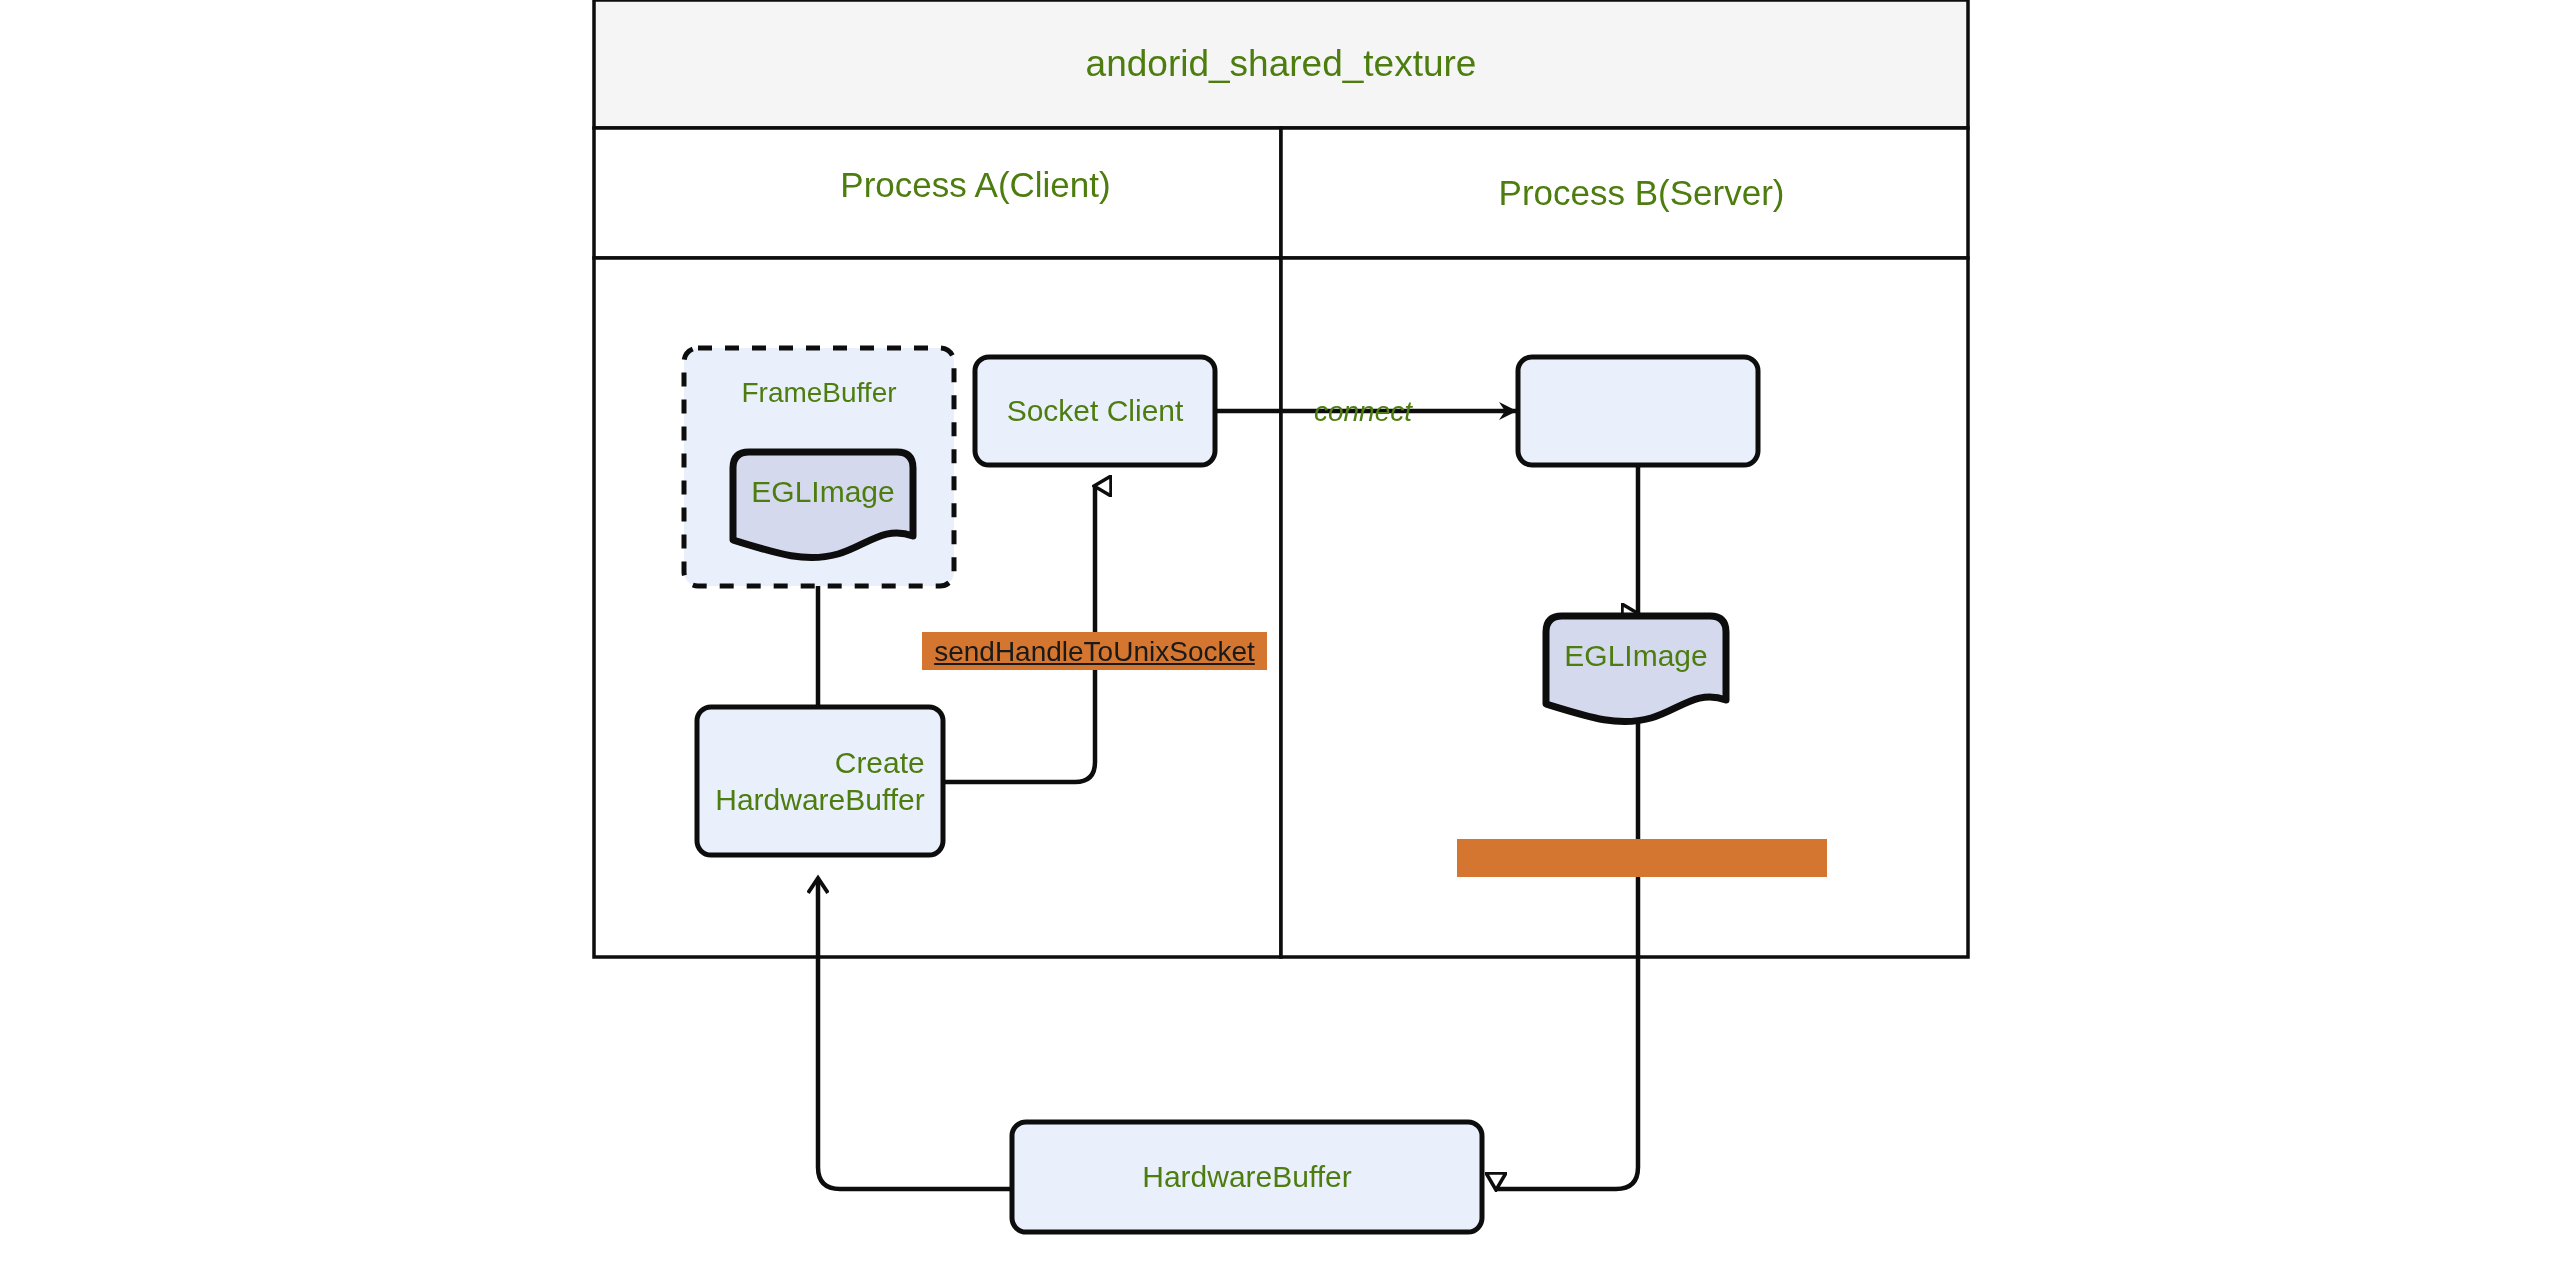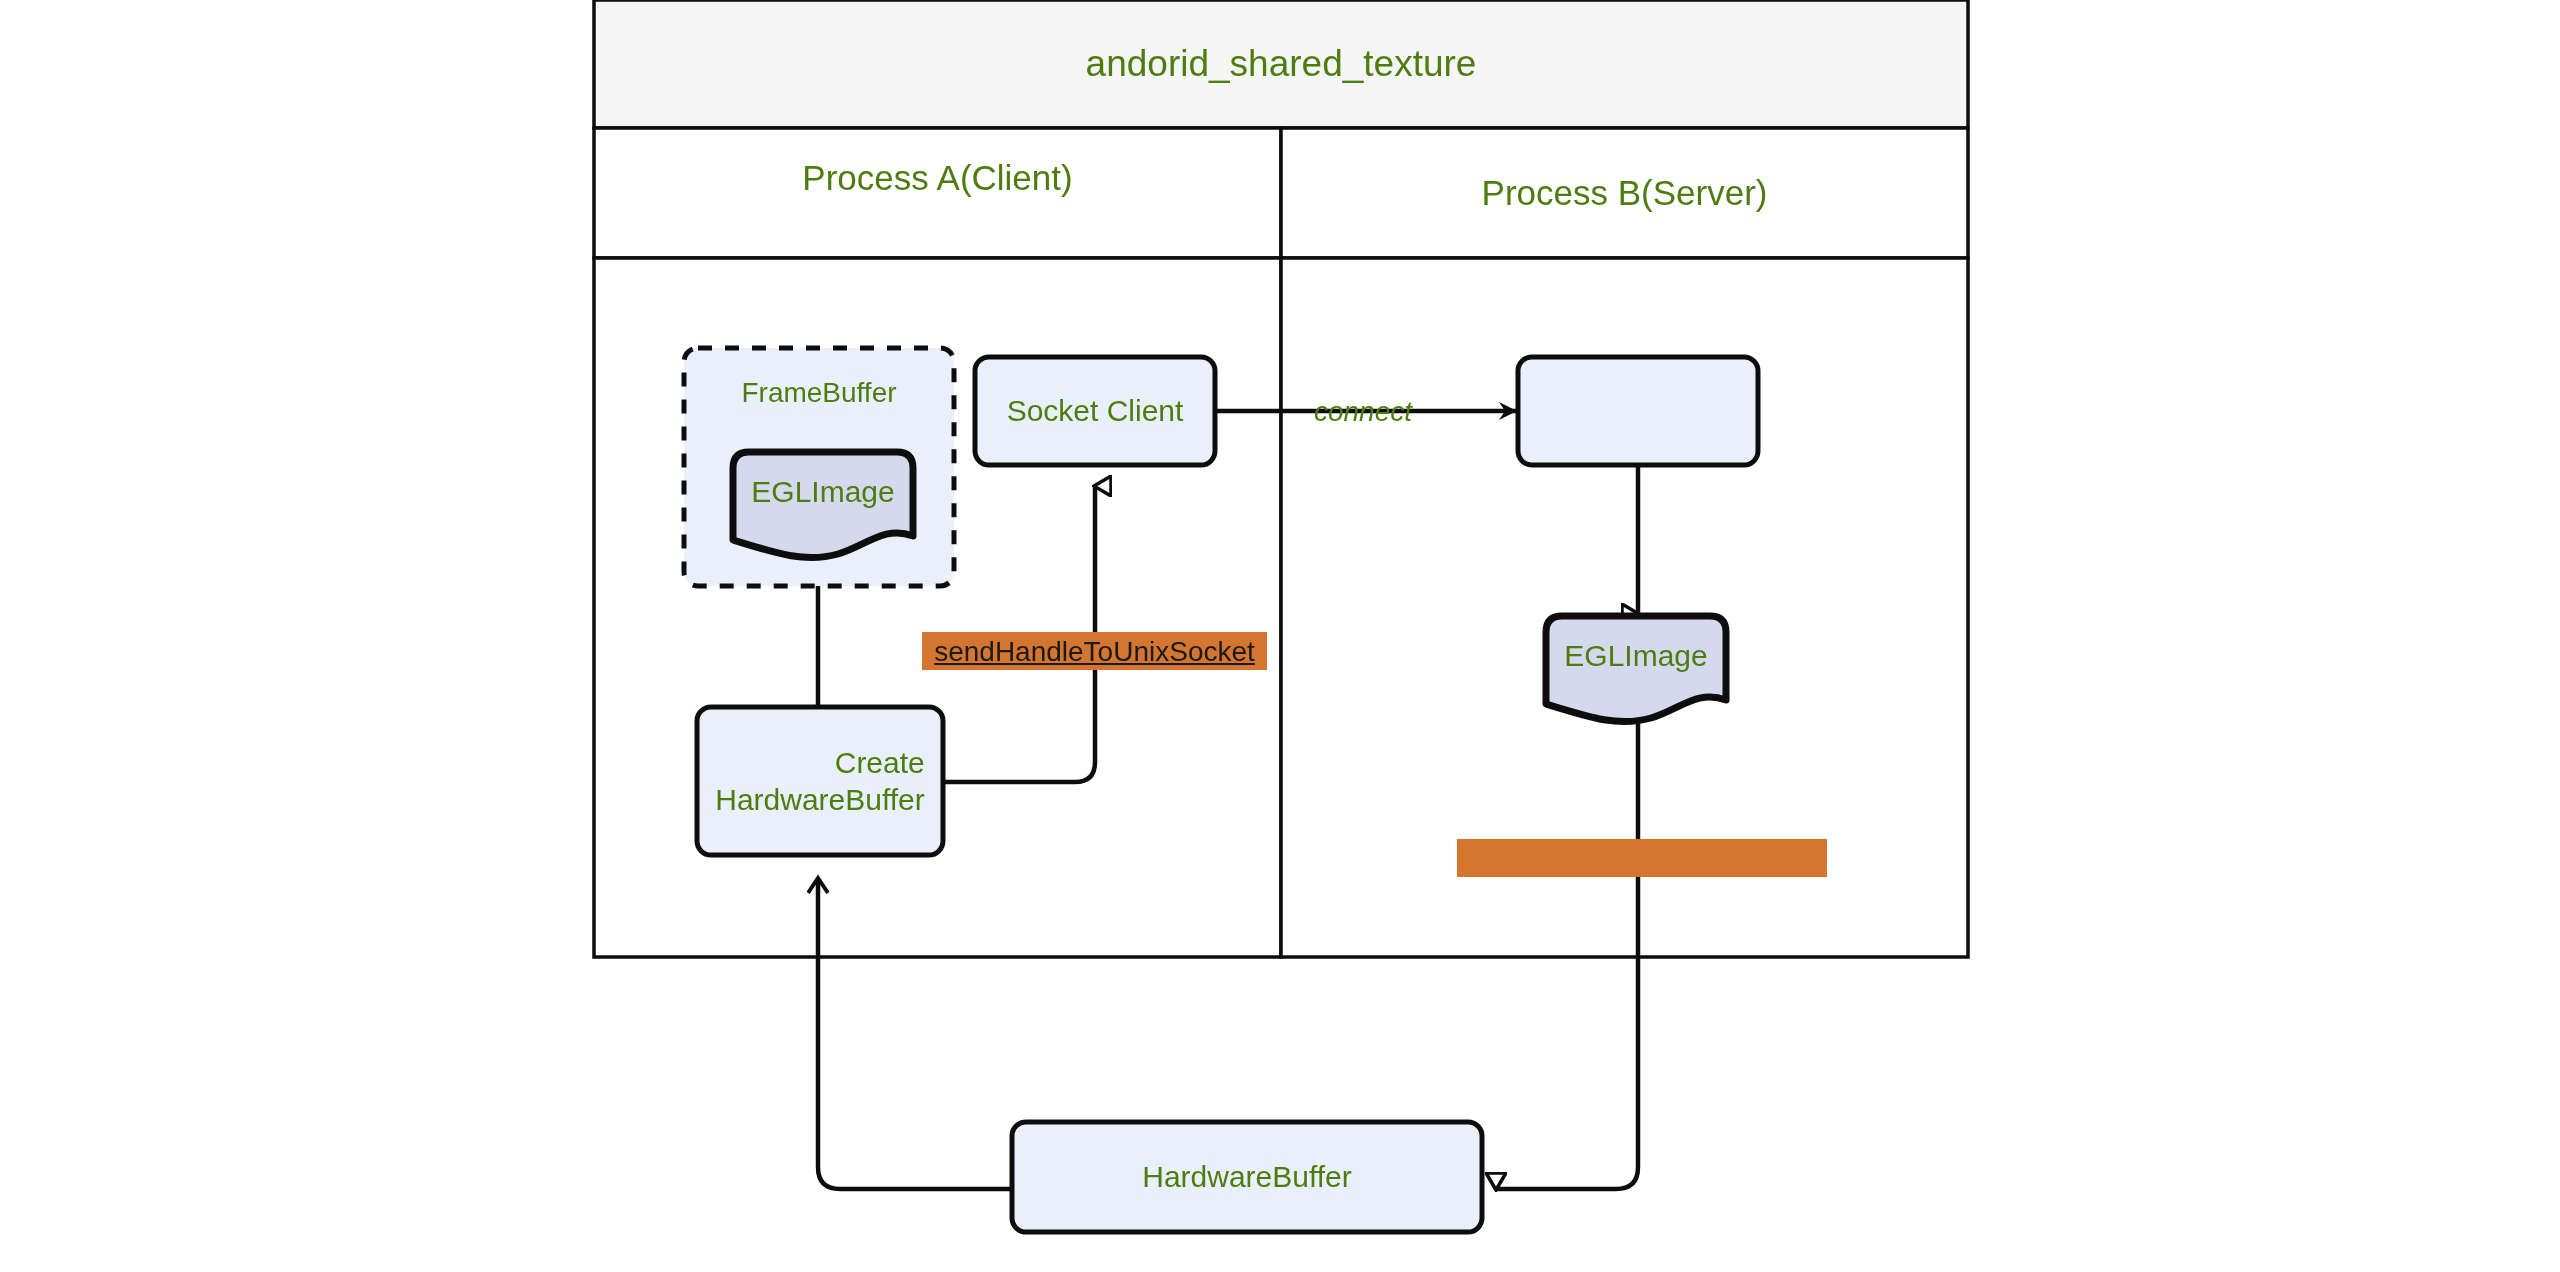--- a/index.html
+++ b/index.html
@@ -128,23 +128,23 @@
     <g>
       <rect x="1012" y="1122" width="470" height="110" rx="14" ry="14" fill="#eaf0fb" stroke="#0d0d0d" stroke-width="5"></rect>
     </g>
 
     <rect x="922" y="632" width="345" height="38" fill="#d4762f" stroke="none"></rect>
     <rect x="1457" y="839" width="370" height="38" fill="#d4762f" stroke="none"></rect>
   </svg>
 
   <div class="lbl title-label" style="left:594px; top:0px; width:1374px; height:128px;">andorid_shared_texture</div>
 
-  <div class="lbl lane-label" style="left:594px; top:113px; width:687px; height:130px;">Process A(Client)</div>
+  <div class="lbl lane-label" style="left:594px; top:120px; width:687px; height:130px;padding-left:38px;">Process A(Client)</div>
 
-  <div class="lbl lane-label" style="left:1281px; top:128px; width:687px; height:130px;">Process B(Server)</div>
+  <div class="lbl lane-label" style="left:1281px; top:128px; width:687px; height:130px;padding-left:17px;">Process B(Server)</div>
 
   <div class="lbl group-label" style="left:684px; top:370px; width:270px; height:44px;">FrameBuffer</div>
 
   <div class="lbl node-label" style="left:733px; top:470px; width:180px; height:44px;">EGLImage</div>
 
   <div class="lbl node-label" style="left:975px; top:357px; width:240px; height:108px;">Socket Client</div>
 
   <div class="lbl node-label" style="left:697px; top:707px; width:246px; height:148px;">Create
 HardwareBuffer</div>
 

